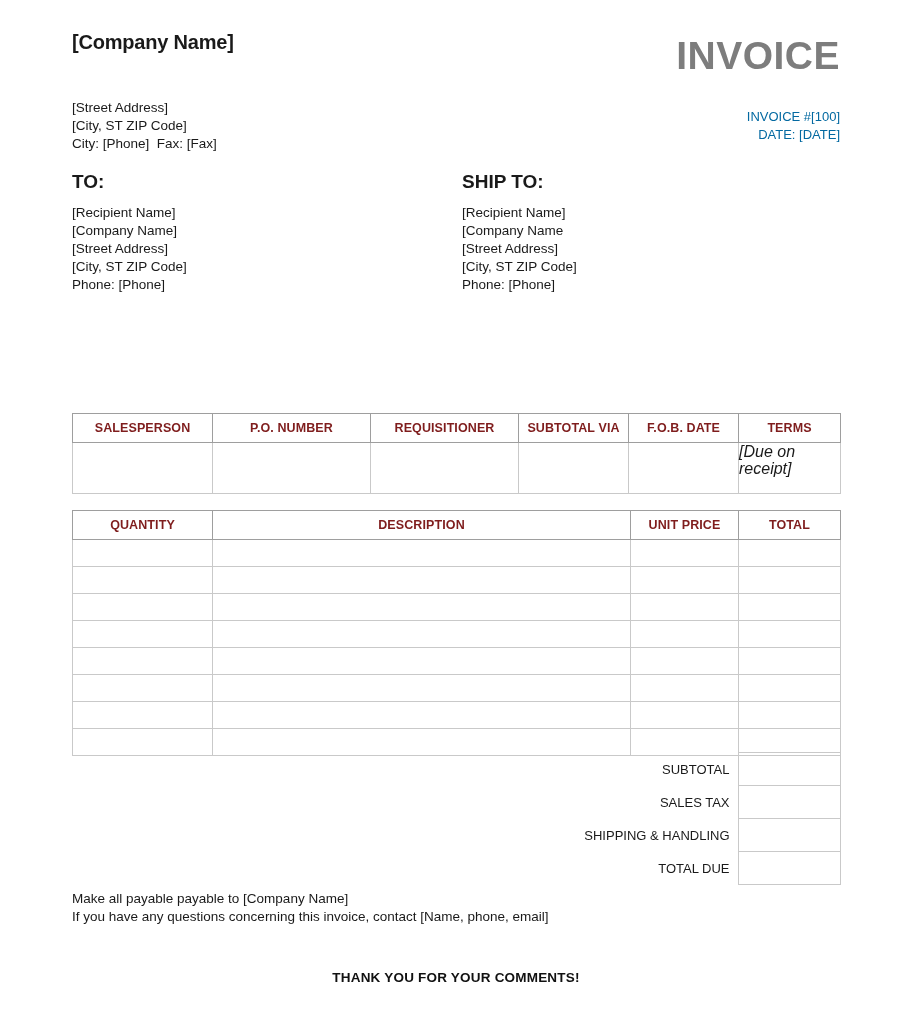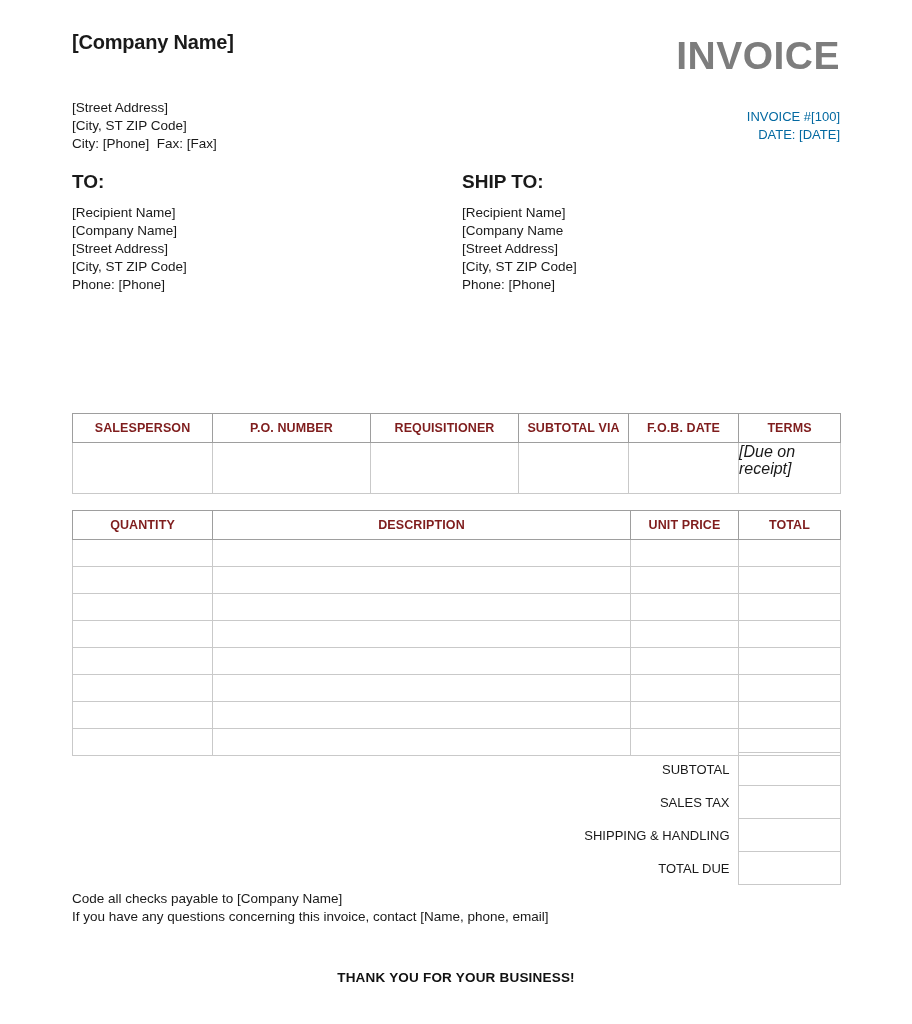--- a/index.html
+++ b/index.html
@@ -380,19 +380,19 @@
         <tr>
           <td class="tot-spacer"></td>
           <td class="tot-label">TOTAL DUE</td>
           <td class="tot-value"></td>
         </tr>
       </tbody>
     </table>
   </div>
 
   <div class="footer-note">
-    <div>Code all checks payable to [Company Name]</div>
+    <div>Make all payable payable to [Company Name]</div>
     <div>If you have any questions concerning this invoice, contact [Name, phone, email]</div>
   </div>
 
-  <div class="thank-you">THANK YOU FOR YOUR BUSINESS!</div>
+  <div class="thank-you">THANK YOU FOR YOUR COMMENTS!</div>
 
 </div>
 
 </body></html>

